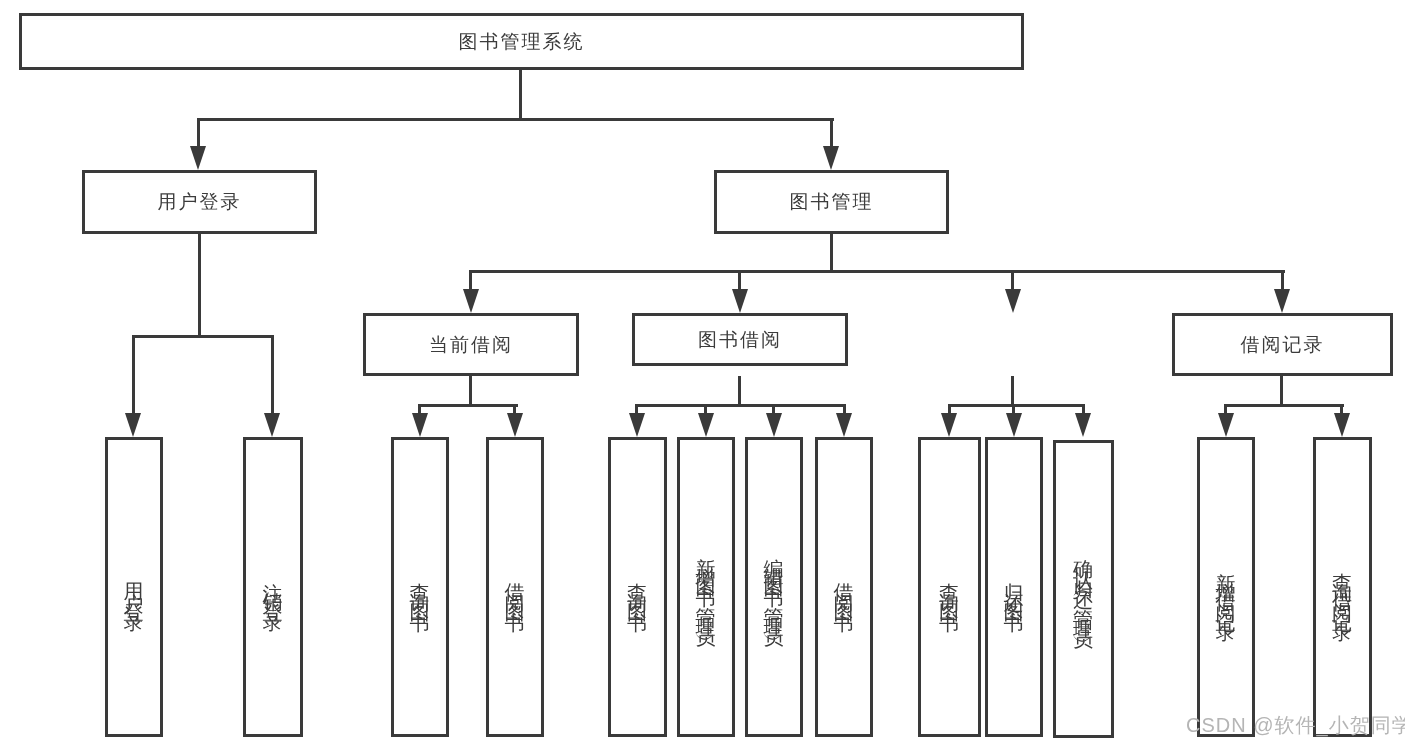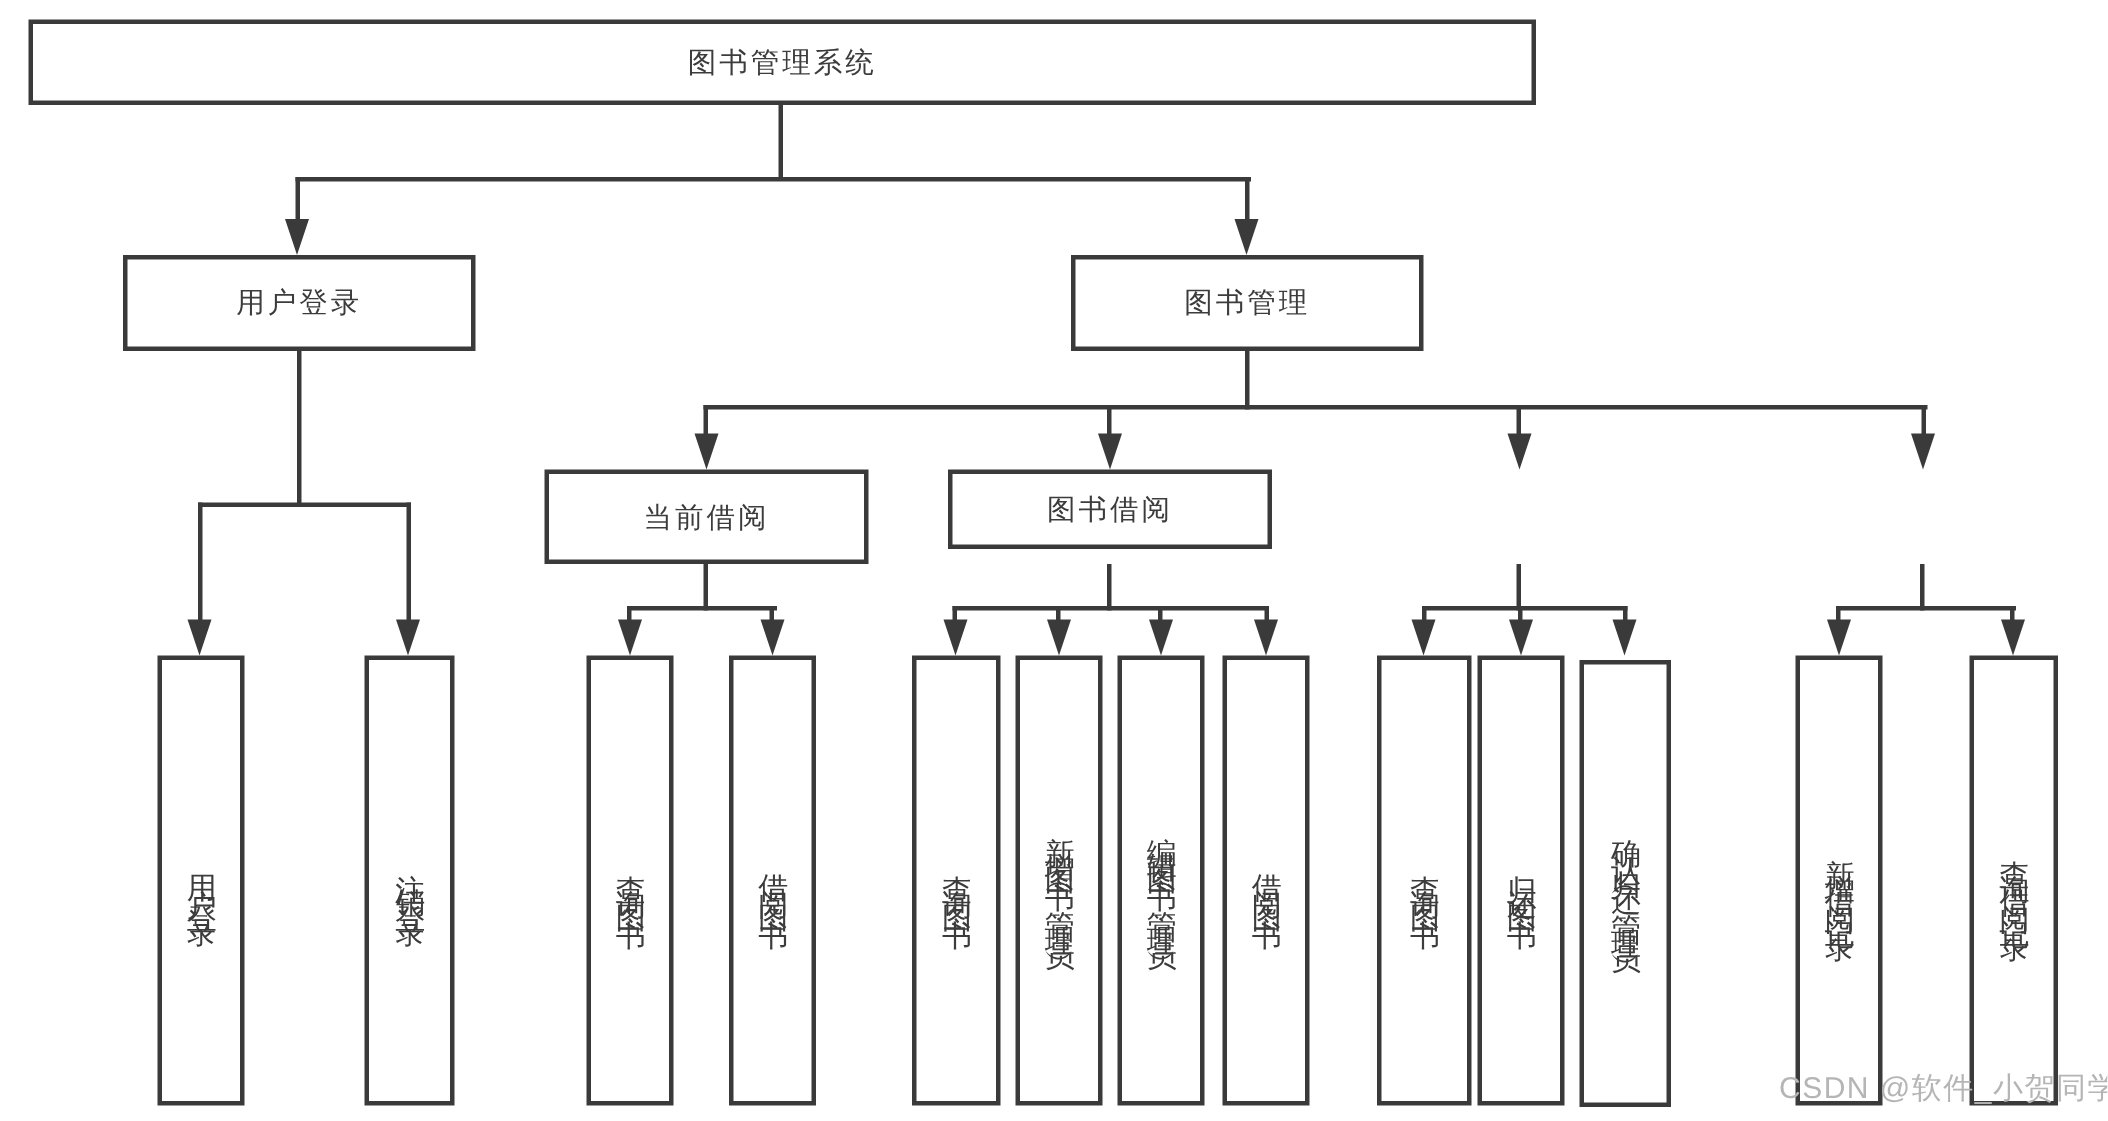--- a/index.html
+++ b/index.html
@@ -42,20 +42,23 @@
   </div>
   <div class="box" style="left:714px; top:170px; width:235px; height:64px;">
     <span class="hlabel">图书管理</span>
   </div>
 
   <div class="box" style="left:363px; top:313px; width:216px; height:63px;">
     <span class="hlabel">当前借阅</span>
   </div>
   <div class="box" style="left:632px; top:313px; width:216px; height:53px;">
     <span class="hlabel">图书借阅</span>
+  </div>
+  <div class="box" style="left:1172px; top:313px; width:221px; height:63px;">
+    <span class="hlabel">借阅记录</span>
   </div>
 
   <div class="box" style="left:105px; top:437px; width:58px; height:300px;">
     <span class="vtext">用户登录</span>
   </div>
   <div class="box" style="left:243px; top:437px; width:60px; height:300px;">
     <span class="vtext">注销登录</span>
   </div>
 
   <div class="box" style="left:391px; top:437px; width:58px; height:300px;">

